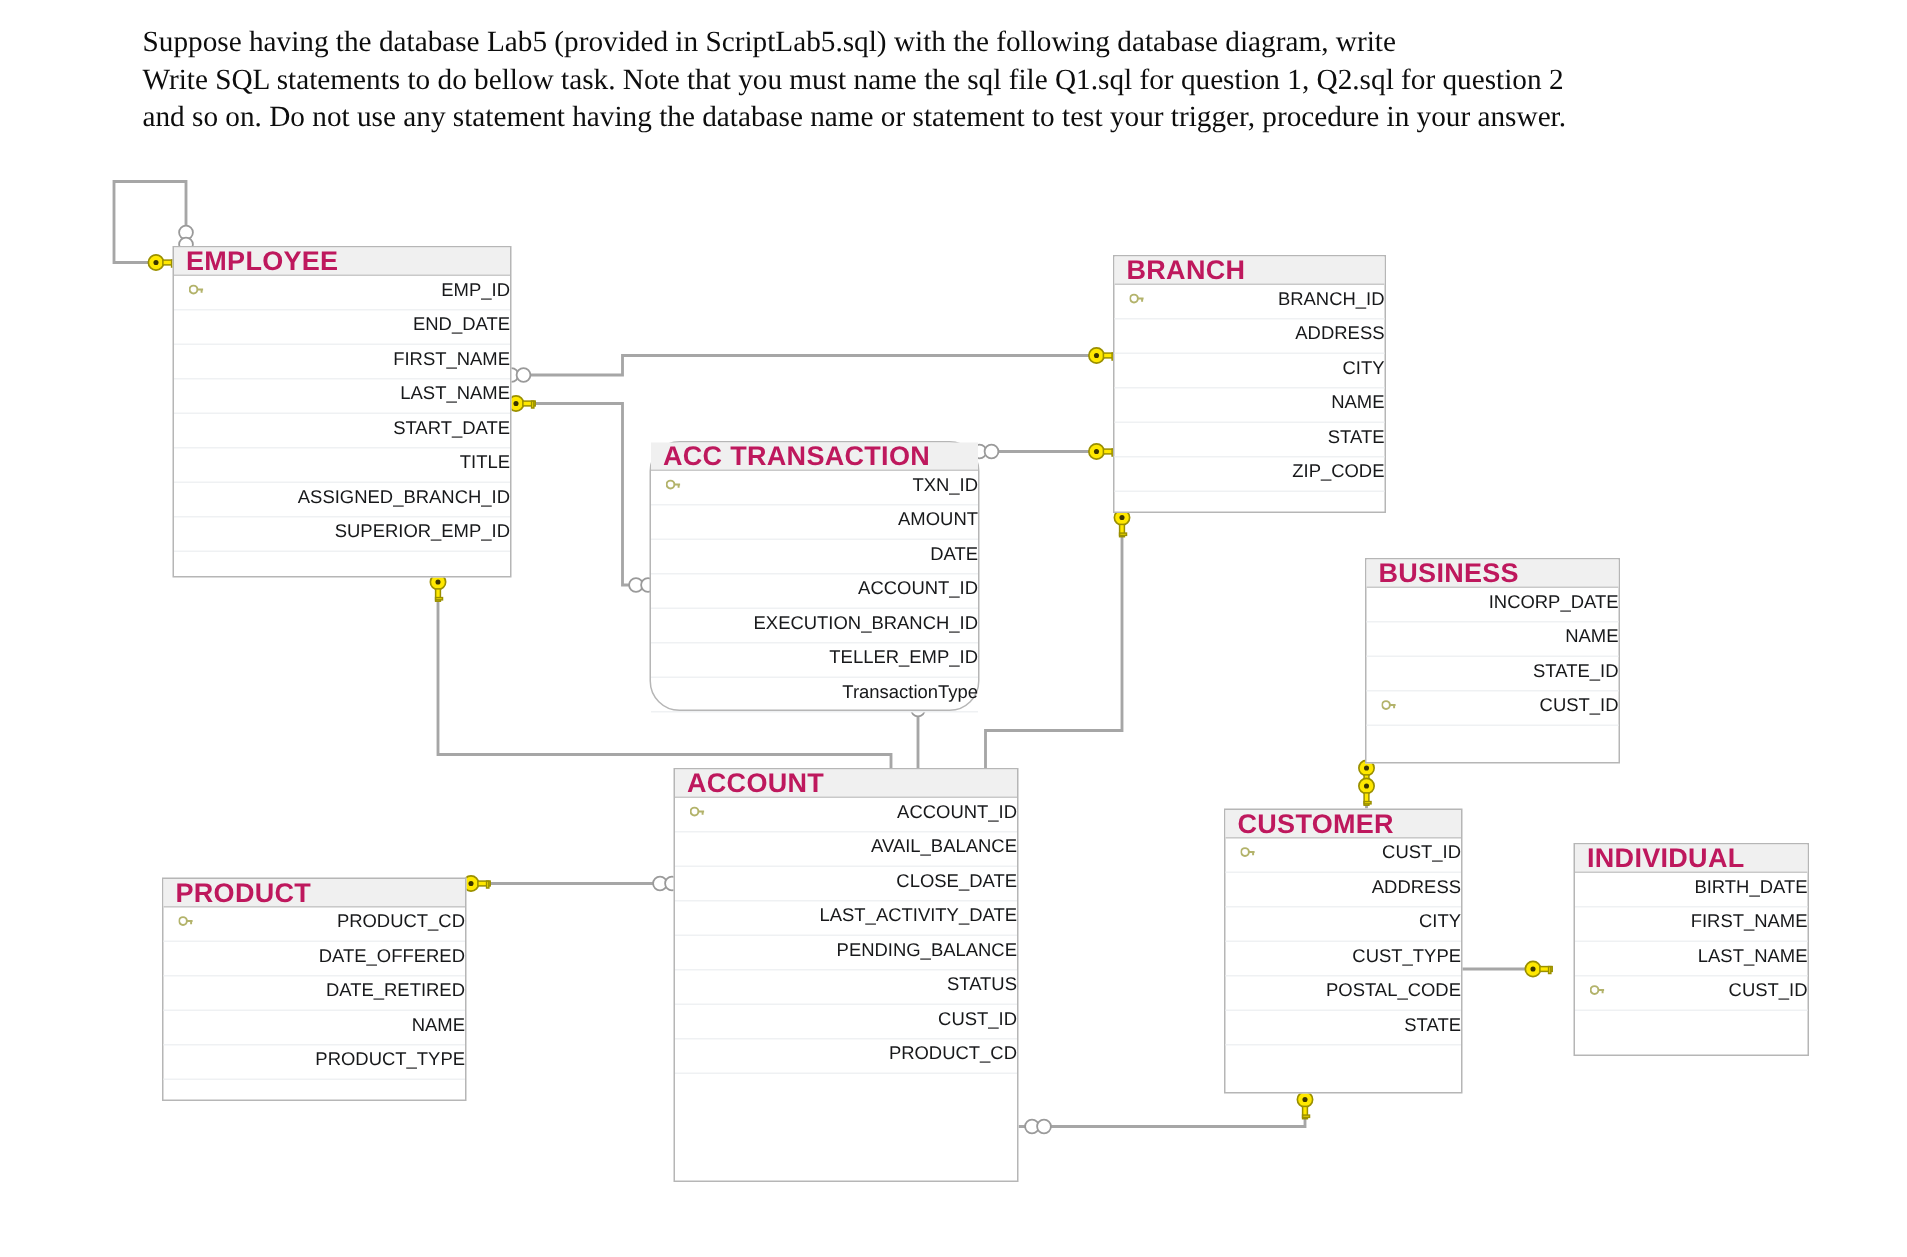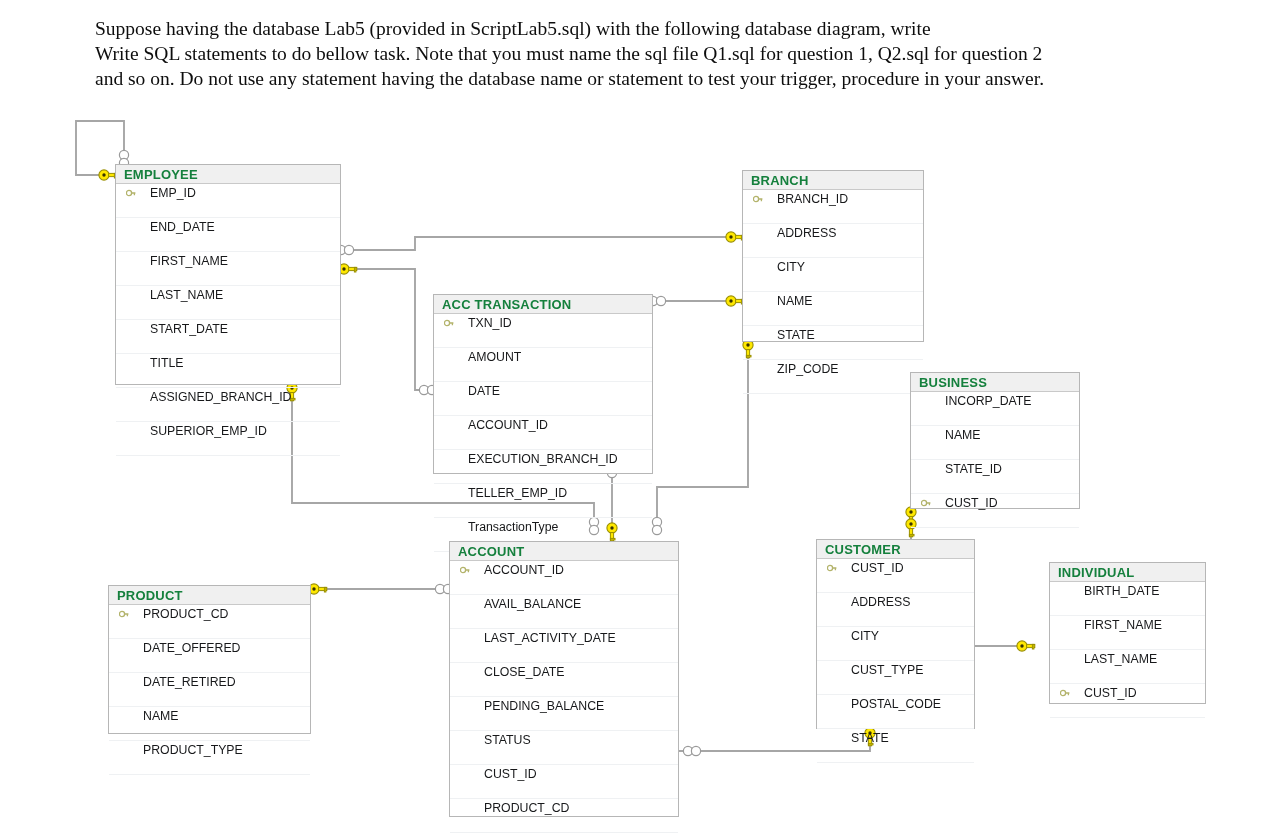--- a/index.html
+++ b/index.html
@@ -16,30 +16,30 @@
   }
   #prompt div{white-space:nowrap;}
 
   #canvas{position:absolute;left:0;top:0;width:1271px;height:838px;}
   #wires{position:absolute;left:0;top:0;width:1271px;height:838px;}
 
   .tbl{position:absolute;background:#ffffff;border:1px solid #b6b6b6;box-sizing:border-box;}
   .tbl .hdr{
     height:19px;line-height:19px;
     background:#f0f0f0;border-bottom:1px solid #c9c9c9;
-    font-size:13px;font-weight:bold;color:#15803d;
+    font-size:18px;font-weight:bold;color:#be185d;
     padding-left:8px;box-sizing:border-box;
     letter-spacing:.2px;
   }
   .tbl .cols{position:relative;}
   .row{
-    height:34px;line-height:19.3px;position:relative;
+    height:23px;line-height:19.3px;position:relative;
     border-bottom:1px solid #eff1f3;
     box-sizing:border-box;font-size:12.3px;color:#17181a;
-    padding-left:34px;white-space:nowrap;
+    padding-left:34px;white-space:nowrap;text-align:right;
   }
   .row .kcell{position:absolute;left:10px;top:5px;width:11px;height:9px;}
 
   
   .pk{position:absolute;left:0;top:0;}
 </style>
 </head>
 <body>
 
 <div id="prompt">
@@ -160,21 +160,21 @@
               <path d="M5.4 4 H9.4 M8.4 4 V6.2" stroke="#b3b36b" stroke-width="1.3" fill="none"></path>
             </svg>
           </span><span>BRANCH_ID</span></div>
         <div class="row"><span class="kcell"></span><span>ADDRESS</span></div>
         <div class="row"><span class="kcell"></span><span>CITY</span></div>
         <div class="row"><span class="kcell"></span><span>NAME</span></div>
         <div class="row"><span class="kcell"></span><span>STATE</span></div>
         <div class="row"><span class="kcell"></span><span>ZIP_CODE</span></div>
       </div>
     </div>
-    <div class="tbl" style="left: 433px; top: 294px; width: 220px; height: 180px;">
+    <div class="tbl" style="left: 433px; top: 294px; width: 220px; height: 180px; border-radius: 20px;">
       <div class="hdr">ACC TRANSACTION</div>
       <div class="cols">
         <div class="row"><span class="kcell">
             <svg class="pk" width="11" height="9" viewBox="0 0 11 9">
               <circle cx="3" cy="4" r="2.6" fill="none" stroke="#b3b36b" stroke-width="1.3"></circle>
               <path d="M5.4 4 H9.4 M8.4 4 V6.2" stroke="#b3b36b" stroke-width="1.3" fill="none"></path>
             </svg>
           </span><span>TXN_ID</span></div>
         <div class="row"><span class="kcell"></span><span>AMOUNT</span></div>
         <div class="row"><span class="kcell"></span><span>DATE</span></div>
@@ -191,32 +191,32 @@
         <div class="row"><span class="kcell"></span><span>NAME</span></div>
         <div class="row"><span class="kcell"></span><span>STATE_ID</span></div>
         <div class="row"><span class="kcell">
             <svg class="pk" width="11" height="9" viewBox="0 0 11 9">
               <circle cx="3" cy="4" r="2.6" fill="none" stroke="#b3b36b" stroke-width="1.3"></circle>
               <path d="M5.4 4 H9.4 M8.4 4 V6.2" stroke="#b3b36b" stroke-width="1.3" fill="none"></path>
             </svg>
           </span><span>CUST_ID</span></div>
       </div>
     </div>
-    <div class="tbl" style="left: 449px; top: 541px; width: 230px; height: 276px;">
+    <div class="tbl" style="left: 449px; top: 512px; width: 230px; height: 276px;">
       <div class="hdr">ACCOUNT</div>
       <div class="cols">
         <div class="row"><span class="kcell">
             <svg class="pk" width="11" height="9" viewBox="0 0 11 9">
               <circle cx="3" cy="4" r="2.6" fill="none" stroke="#b3b36b" stroke-width="1.3"></circle>
               <path d="M5.4 4 H9.4 M8.4 4 V6.2" stroke="#b3b36b" stroke-width="1.3" fill="none"></path>
             </svg>
           </span><span>ACCOUNT_ID</span></div>
         <div class="row"><span class="kcell"></span><span>AVAIL_BALANCE</span></div>
+        <div class="row"><span class="kcell"></span><span>CLOSE_DATE</span></div>
         <div class="row"><span class="kcell"></span><span>LAST_ACTIVITY_DATE</span></div>
-        <div class="row"><span class="kcell"></span><span>CLOSE_DATE</span></div>
         <div class="row"><span class="kcell"></span><span>PENDING_BALANCE</span></div>
         <div class="row"><span class="kcell"></span><span>STATUS</span></div>
         <div class="row"><span class="kcell"></span><span>CUST_ID</span></div>
         <div class="row"><span class="kcell"></span><span>PRODUCT_CD</span></div>
       </div>
     </div>
     <div class="tbl" style="left: 780px; top: 539px; width: 159px; height: 190px; margin-left: 36px;">
       <div class="hdr">CUSTOMER</div>
       <div class="cols">
         <div class="row"><span class="kcell">

